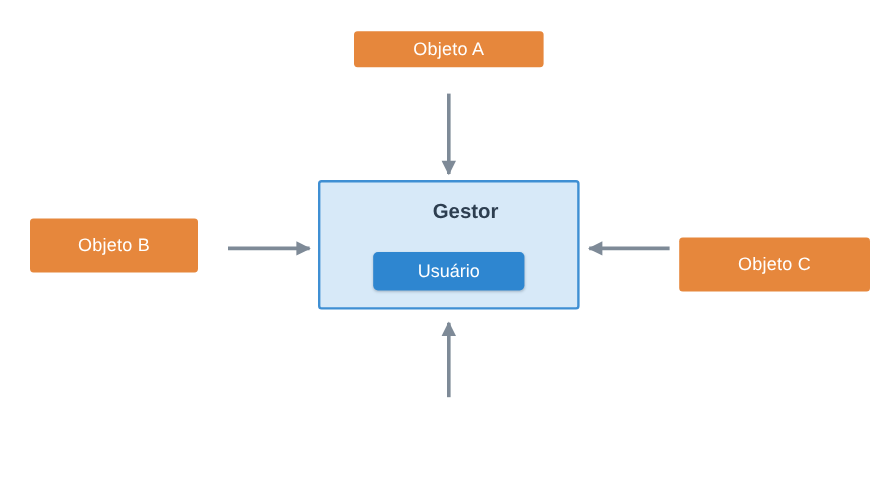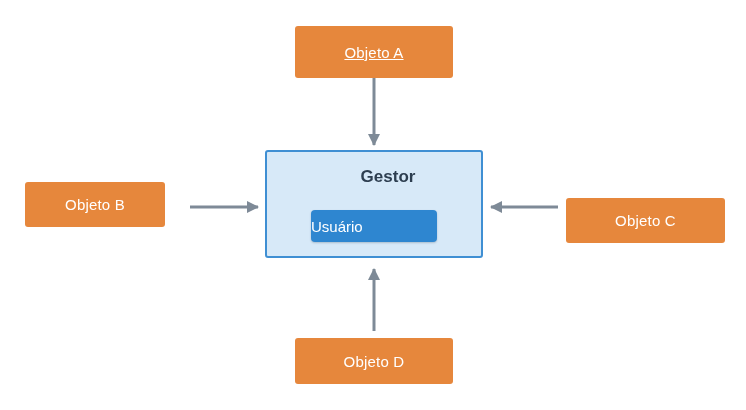--- a/index.html
+++ b/index.html
@@ -27,21 +27,21 @@
     position: absolute;
     background: #E6873C;
     color: #ffffff;
     border-radius: 3px;
     display: flex;
     align-items: center;
     justify-content: center;
     font-size: 15px;
     letter-spacing: 0.2px;
   }
-  .node-a { left: 295px; top: 26px;  width: 158px; height: 52px; text-decoration: underline; }
+  .node-a { left: 295px; top: 26px;  width: 158px; height: 30px; }
   .node-b { left: 25px;  top: 182px; width: 140px; height: 45px; }
   .node-c { left: 566px; top: 198px; width: 159px; height: 45px; }
   .node-d { left: 295px; top: 338px; width: 158px; height: 46px; }
   .gestor {
     position: absolute;
     left: 265px;
     top: 150px;
     width: 218px;
     height: 108px;
     box-sizing: border-box;
@@ -60,20 +60,21 @@
   }
   .usuario-btn {
     margin: 19px auto 0 auto;
     width: 126px;
     height: 32px;
     background: #2E86D0;
     color: #ffffff;
     border-radius: 4px;
     display: flex;
     align-items: center;
+    justify-content: center;
     font-size: 15px;
     box-shadow: 0 1px 2px rgba(40, 60, 80, 0.25);
   }
 </style>
 </head>
 <body>
 
 <div class="canvas">
 
   <svg class="arrow-layer" viewBox="0 0 746 410" xmlns="http://www.w3.org/2000/svg">
@@ -93,23 +94,20 @@
   </div>
 
   <div class="obj-node node-b">
     <span>Objeto B</span>
   </div>
 
   <div class="obj-node node-c">
     <span>Objeto C</span>
   </div>
 
-  <div class="obj-node node-d">
-    <span>Objeto D</span>
-  </div>
 
   <div class="gestor">
     <div class="gestor-title">Gestor</div>
     <div class="usuario-btn">
       <span>Usuário</span>
     </div>
   </div>
 
 </div>
 

